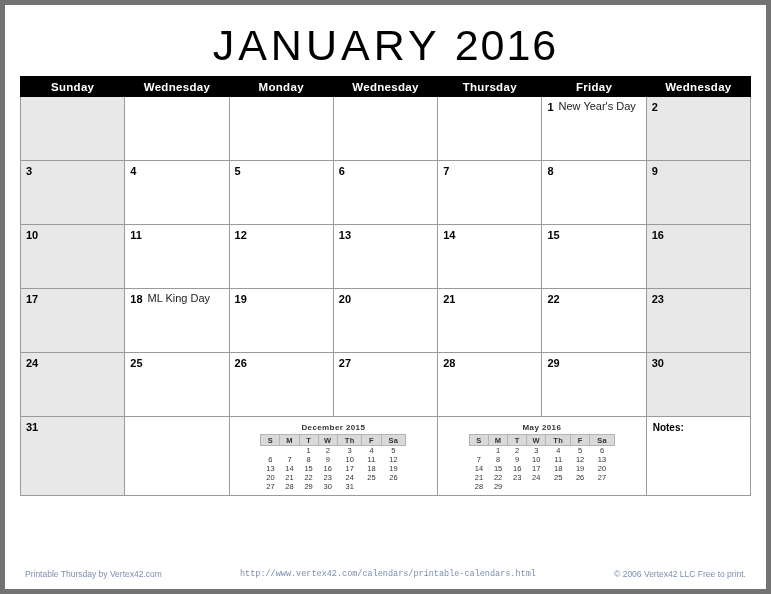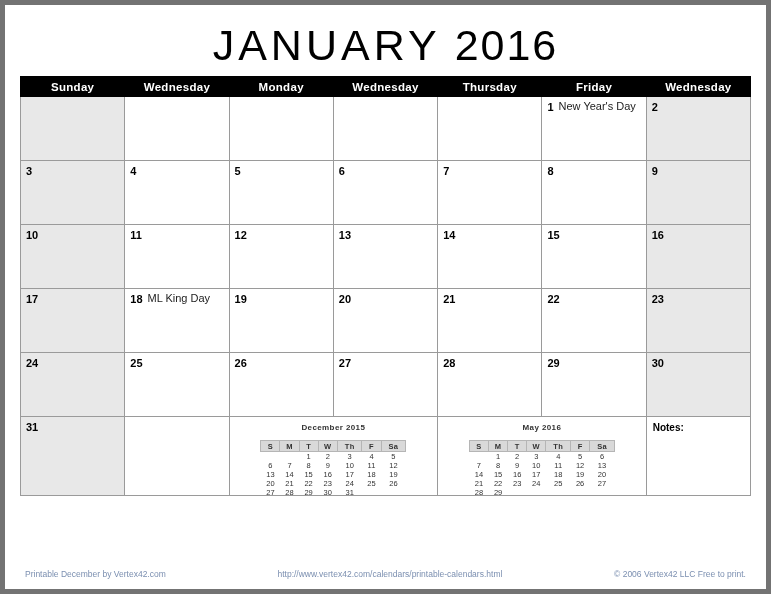--- a/index.html
+++ b/index.html
@@ -84,21 +84,21 @@
   .mini {
     border-collapse: collapse;
     font-size: 7.5px;
     color: #333;
     width: 146px;
   }
   .mini caption {
     font-size: 8px;
     font-weight: bold;
     color: #333;
-    padding-bottom: 8px;
+    padding-bottom: 2px;
     letter-spacing: 0.4px;
   }
   .mini th {
     background: #d9d9d9;
     color: #333;
     border: 1px solid #b5b5b5;
     font-size: 7.5px;
     font-weight: bold;
     height: 10px;
     padding: 0;
@@ -125,21 +125,21 @@
     position: absolute;
     left: 20px;
     right: 20px;
     bottom: 10px;
     display: flex;
     justify-content: space-between;
     align-items: center;
     font-size: 8.5px;
     color: #7b8fb0;
   }
-  .footer .center { color: #7b8fb0; }
+  .footer .center { color: #7b8fb0; font-family: Liberation Mono, monospace; }
   .footer .right  { color: #7b8fb0; }
 </style>
 </head>
 <body>
 
 <div class="page">
 
   <div class="title">
     <span class="month">JANUARY</span><span class="year">2016</span>
   </div>
@@ -340,18 +340,18 @@
               </tbody>
             </table>
           </div>
         </td>
         <td class="last-row"><span class="notes-label">Notes:</span></td>
       </tr>
     </tbody>
   </table>
 
   <div class="footer">
-    <span class="left">Printable December by Vertex42.com</span>
+    <span class="left">Printable Thursday by Vertex42.com</span>
     <span class="center">http://www.vertex42.com/calendars/printable-calendars.html</span>
     <span class="right">© 2006 Vertex42 LLC Free to print.</span>
   </div>
 
 </div>
 
 </body></html>

